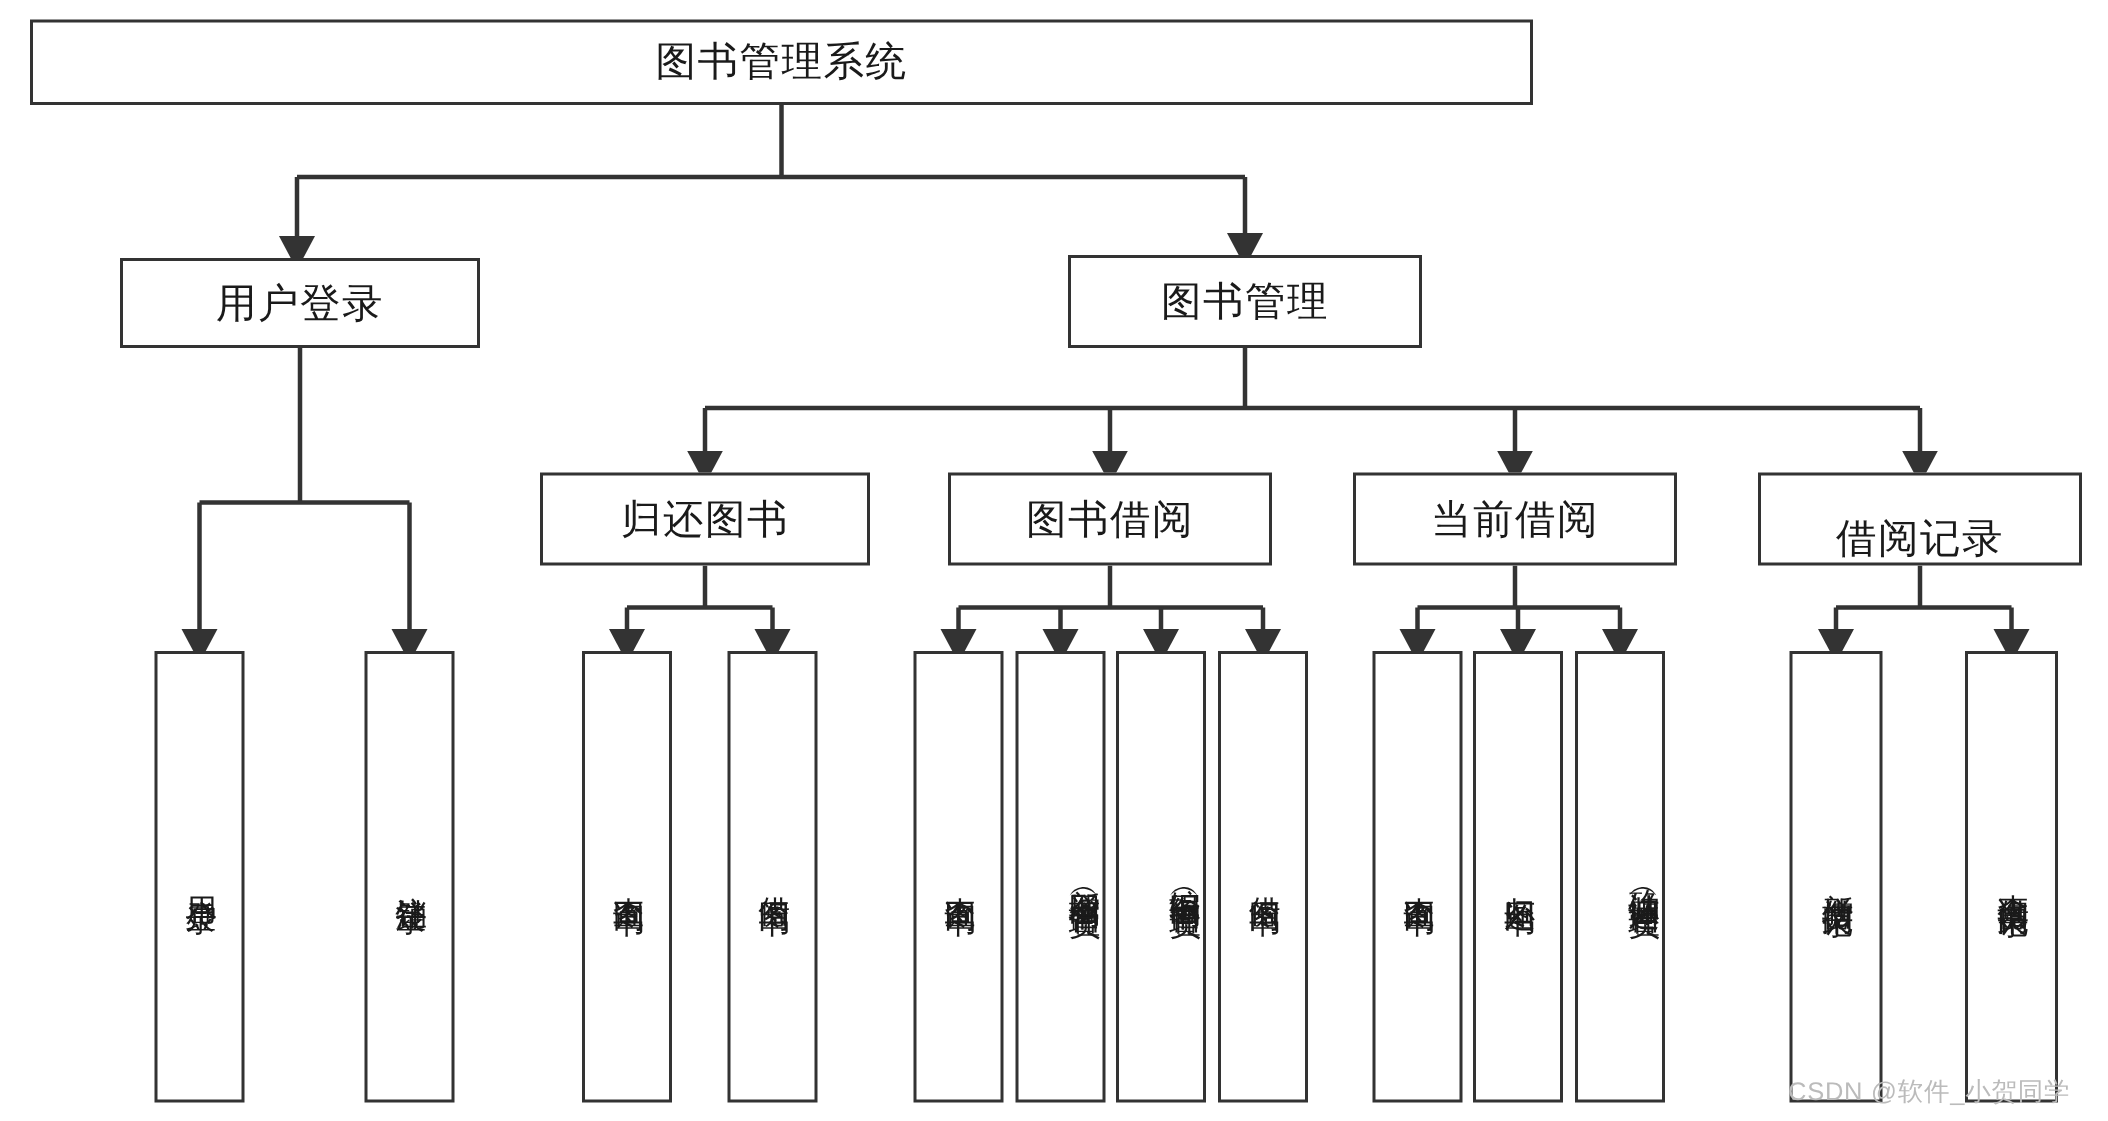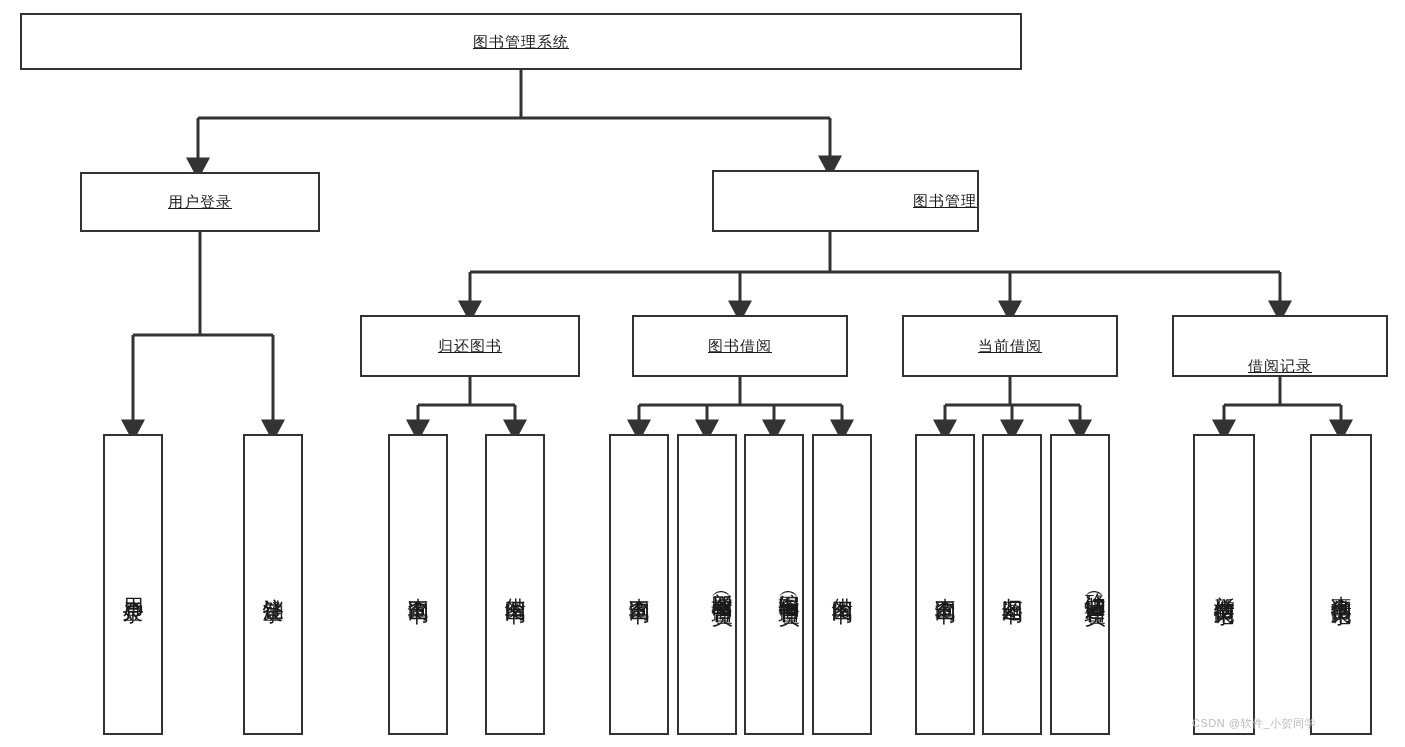--- a/index.html
+++ b/index.html
@@ -29,41 +29,40 @@
     box-sizing: border-box;
     border: 2px solid #333333;
     background: #ffffff;
     display: flex;
     align-items: center;
     justify-content: center;
     color: #1a1a1a;
     text-align: center;
   }
   .node.horiz {
-    font-size: 15px;
+    font-size: 27px;
     letter-spacing: 1px;
     line-height: 1.2;
-    text-decoration: underline;
   }
   .node.vert {
     writing-mode: vertical-rl;
     text-orientation: upright;
     font-size: 21px;
     line-height: 1.25;
     letter-spacing: 2px;
     padding: 4px 0;
   }
   .node.vert .vtext {
     writing-mode: vertical-rl;
     text-orientation: upright;
     display: block;
   }
   .watermark {
     position: absolute;
-    font-size: 11px;
+    font-size: 17px;
     color: #bbbbbb;
     white-space: nowrap;
     letter-spacing: 0.5px;
   }
 </style>
 </head>
 <body>
 
 <div id="canvas">
 
@@ -120,21 +119,21 @@
     </g>
   </svg>
 
   <div class="node horiz" style="left:20px; top:13px; width:1002px; height:57px;">
     <span>图书管理系统</span>
   </div>
 
   <div class="node horiz" style="left:80px; top:172px; width:240px; height:60px;">
     <span>用户登录</span>
   </div>
-  <div class="node horiz" style="left:712px; top:170px; width:267px; height:62px;justify-content:flex-end;">
+  <div class="node horiz" style="left:712px; top:170px; width:236px; height:62px;">
     <span>图书管理</span>
   </div>
 
   <div class="node horiz" style="left:360px; top:315px; width:220px; height:62px;">
     <span>归还图书</span>
   </div>
   <div class="node horiz" style="left:632px; top:315px; width:216px; height:62px;">
     <span>图书借阅</span>
   </div>
   <div class="node horiz" style="left:902px; top:315px; width:216px; height:62px;align-items:center;">

